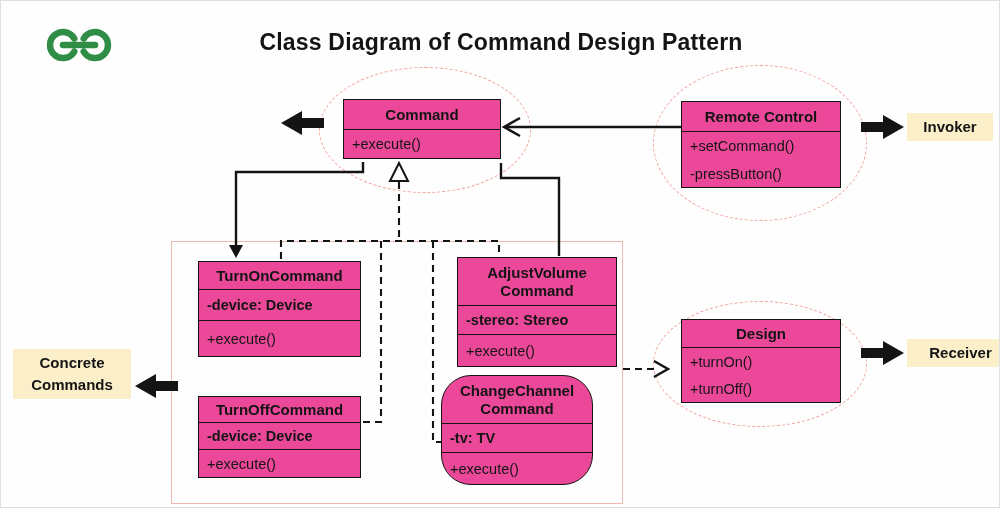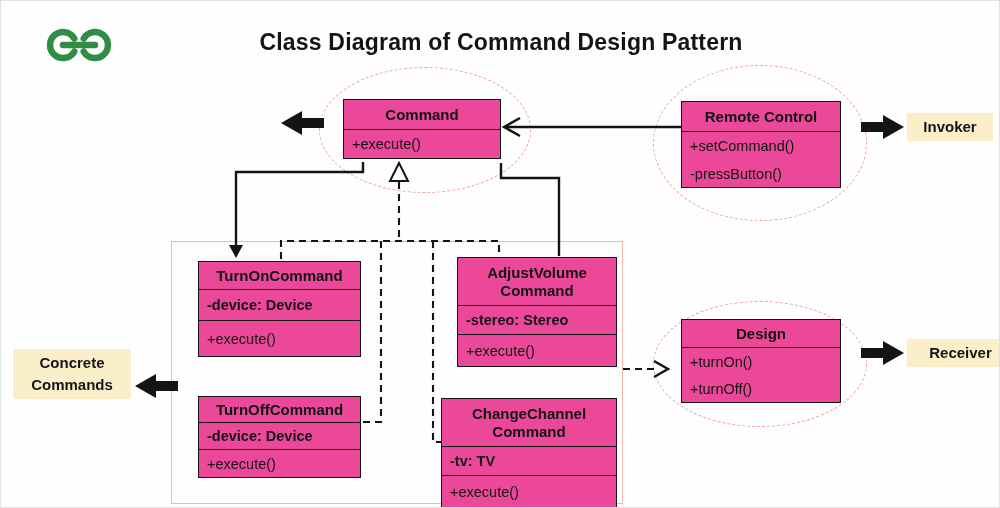--- a/index.html
+++ b/index.html
@@ -89,21 +89,21 @@
     <div class="row div" style="height:27px;">-device: Device</div>
     <div class="row" style="height:27px;">+execute()</div>
   </div>
 
   <div class="uml" style="left:440px;top:256px;width:160px;margin-left:16px;">
     <div class="name" style="height:48px;">AdjustVolume Command</div>
     <div class="row div" style="height:29px;">-stereo: Stereo</div>
     <div class="row" style="height:31px;">+execute()</div>
   </div>
 
-  <div class="uml" style="left:440px;top:397px;width:176px;">
+  <div class="uml" style="left:440px;top:374px;width:152px;border-radius:30px;">
     <div class="name" style="height:48px;">ChangeChannel Command</div>
     <div class="row div" style="height:29px;">-tv: TV</div>
     <div class="row" style="height:31px;">+execute()</div>
   </div>
 
   <div class="uml" style="left:680px;top:318px;width:160px;">
     <div class="name" style="height:28px;">Design</div>
     <div class="row" style="height:27px;">+turnOn()</div>
     <div class="row" style="height:27px;">+turnOff()</div>
   </div>

